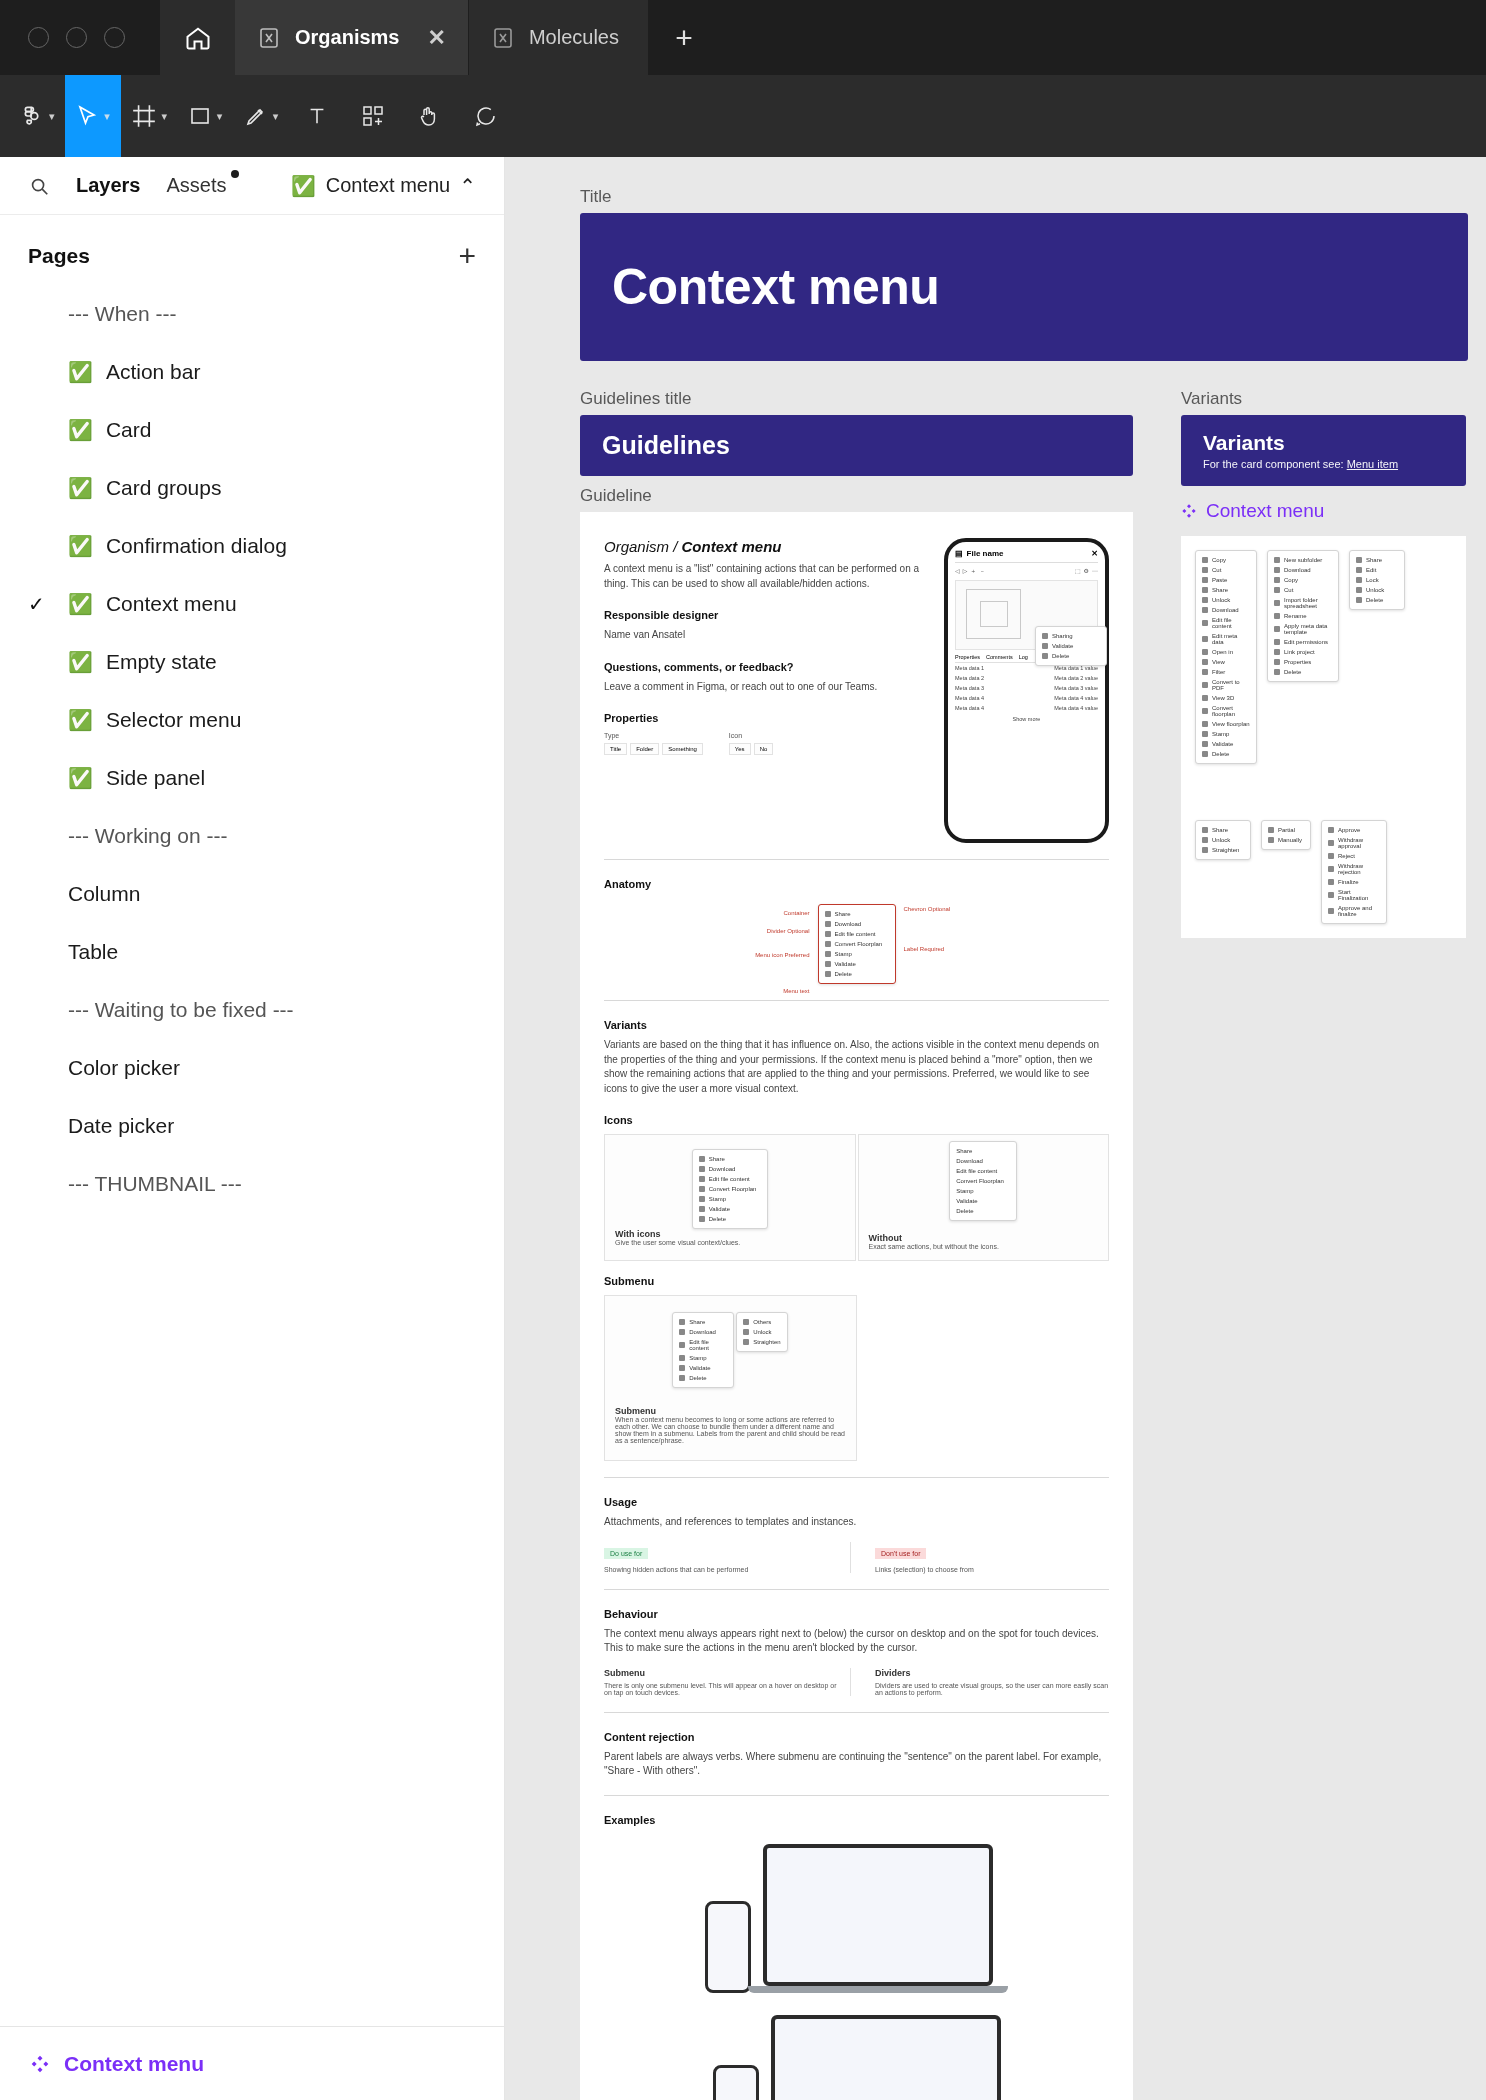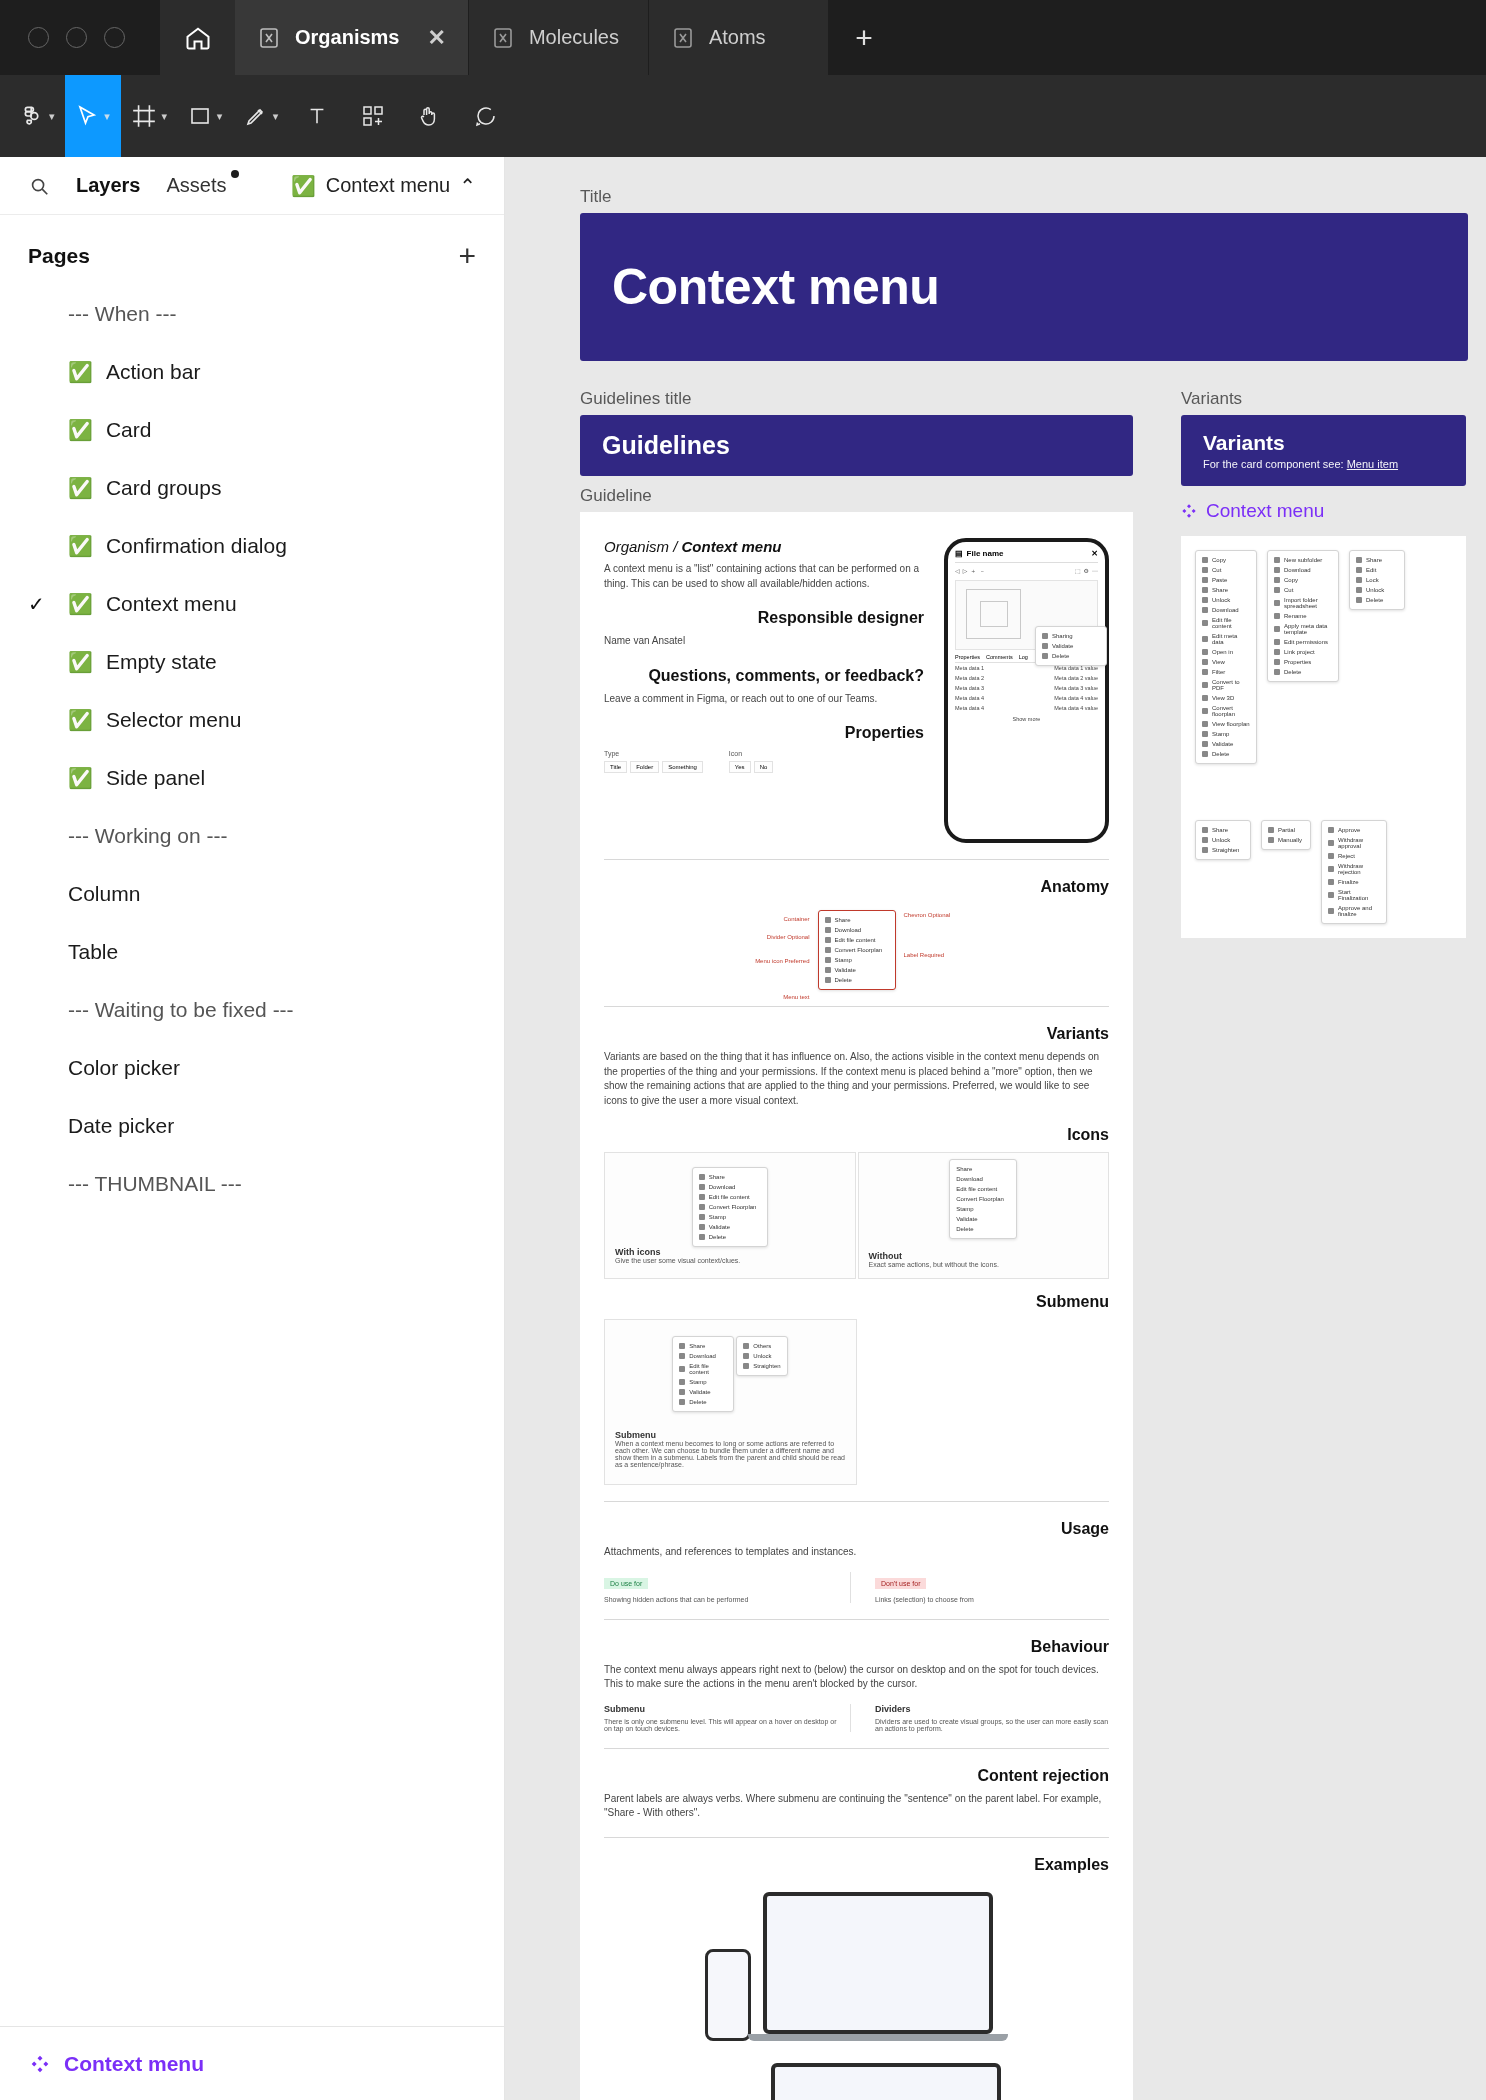--- a/index.html
+++ b/index.html
@@ -81,21 +81,21 @@
   .variants-col { width: 285px; }
   .band { background: #312783; border-radius: 3px; color: #fff; padding: 16px 22px; }
   .band h2 { font-size: 25px; }
   .band.small h2 { font-size: 21px; }
   .band .sub { font-size: 11px; margin-top: 3px; opacity: .95; }
   .band .sub a { color: #fff; text-decoration: underline; text-align: right; }
   .doc { width: 553px; background: #fff; padding: 26px 24px; }
   .doc h3 { font-size: 15px; color: #111; font-weight: normal; font-style: italic; }
   .doc h3 b { font-weight: bold; }
   .doc p.small { font-size: 10px; color: #444; line-height: 1.45; margin-top: 7px; }
-  .sec-h { font-size: 16px; font-weight: bold; color: #111; margin-top: 18px; text-align: right; }
+  .sec-h { font-size: 11px; font-weight: bold; color: #111; margin-top: 18px; }
   .hr { height: 1px; background: #d8d8d8; margin: 16px 0; }
   .phone-shot { width: 165px; height: 305px; border: 4px solid #1a1a1a; border-radius: 22px;
     background: #fff; padding: 7px; }
   .variants-box { background: #fff; margin-top: 14px; padding: 14px; }
   .vtitle { color: #7b2ff7; font-size: 19px; display: flex; align-items: center; gap: 9px; }
   .mini-menu { background: #fff; border: 1px solid #d4d4d4; border-radius: 3px; padding: 4px 0;
     box-shadow: 0 1px 3px rgba(0,0,0,.12); }
   .mini-menu .mi { font-size: 6px; color: #333; padding: 2px 6px; display: flex; gap: 4px; align-items: center; }
   .mini-menu .mi .ic { width: 6px; height: 6px; background: #888; border-radius: 1px; flex: none; }
   .tiny-label { font-size: 9px; color: #333; font-weight: bold; }
@@ -134,29 +134,20 @@
   <div class="tab">
     <span class="tabicon">
       <svg width="24" height="24" viewBox="0 0 24 24" fill="none" stroke="#9a9a9a" stroke-width="1.6">
           <rect x="4" y="3" width="16" height="18" rx="2"></rect>
           <path d="M9 8l6 8M15 8l-6 8"></path>
         </svg>
     </span>
     <span>Molecules</span>
   </div>
 
-  <div class="tab">
-    <span class="tabicon">
-      <svg width="24" height="24" viewBox="0 0 24 24" fill="none" stroke="#9a9a9a" stroke-width="1.6">
-          <rect x="4" y="3" width="16" height="18" rx="2"></rect>
-          <path d="M9 8l6 8M15 8l-6 8"></path>
-        </svg>
-    </span>
-    <span>Atoms</span>
-  </div>
 
   <div class="tab-add">
     <span>+</span>
   </div>
   <div class="tb-rest"></div>
 </div>
 
 <div class="toolbar">
   <div class="tool">
     <span>

